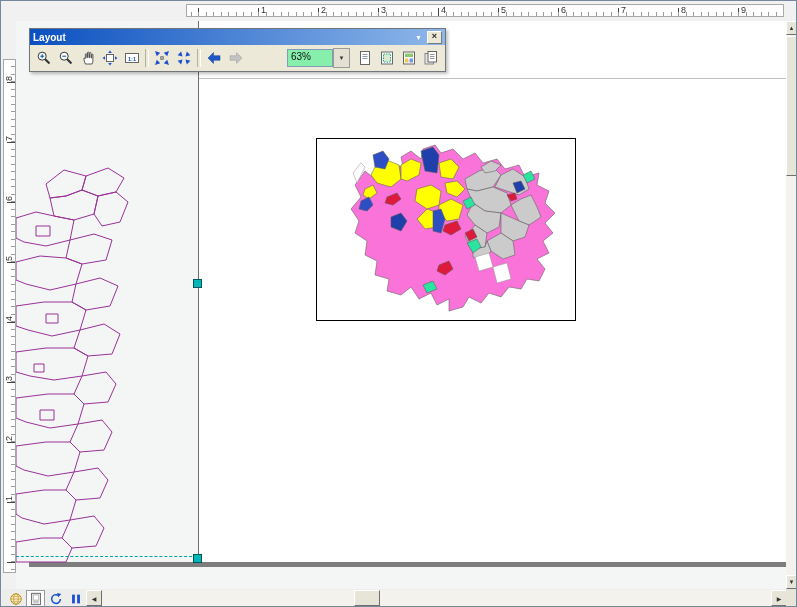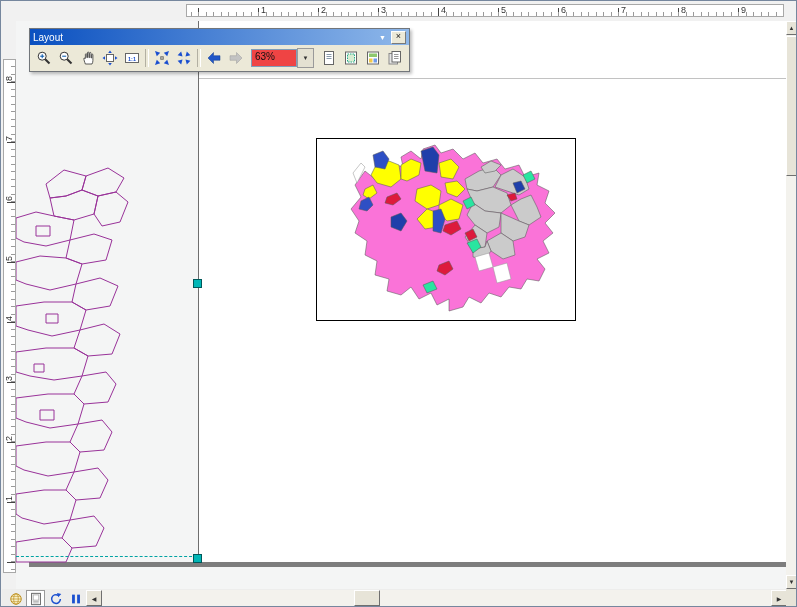--- a/index.html
+++ b/index.html
@@ -32,32 +32,32 @@
   .mapFrame{position:absolute;left:300px;top:117px;width:258px;height:181px;background:#fff;border:1px solid #000;}
   .selDash{position:absolute;left:0;top:535px;width:181px;height:0;border-top:1px dashed #00a2a2;}
   .handle{position:absolute;width:7px;height:7px;background:#00b6b6;border:1px solid #00585a;}
   .h1{left:177px;top:258px;} .h2{left:177px;top:533px;}
   .mp{stroke:#5a5a5a;stroke-width:.55;} .mpw{stroke:#999;}
 
   
   .tbwin{position:absolute;left:28px;top:27px;background:#ece9d8;border:1px solid #72767b;
          box-shadow:2px 2px 3px rgba(0,0,0,.25);}
   .tbtitle{height:14px;background:linear-gradient(90deg,#0a50c0,#8fb8ea);color:#fff;font-size:10px;
-           font-weight:normal;display:flex;align-items:center;padding:1px 3px;}
+           font-weight:bold;display:flex;align-items:center;padding:1px 3px;}
   .tbtitle .sp{flex:1;}
   .tbmenu{color:#fff;font-size:7px;padding:0 5px;cursor:default;}
   .tbclose{width:13px;height:11px;background:#ece9d8;border:1px solid #fff;border-right-color:#7a7a7a;
            border-bottom-color:#7a7a7a;font-size:9px;line-height:9px;text-align:center;color:#222;}
   .tbrow{display:flex;align-items:center;height:26px;padding:0 3px;}
   .tbgroup{display:flex;align-items:center;}
   .tbtn{width:22px;height:22px;display:flex;align-items:center;justify-content:center;}
   .tbsep{width:2px;height:18px;border-left:1px solid #b3b0a2;border-right:1px solid #fff;margin:0 2px;}
   .combo{display:flex;align-items:center;margin:0 4px;}
-  .comboval{width:38px;height:14px;background:#ef4444;border:1px solid #7f9db9;font-size:10px;
-            padding:1px 3px;color:#111;}
+  .comboval{width:38px;height:14px;background:#86efac;border:1px solid #7f9db9;font-size:10px;
+            padding:1px 3px;color:#111;margin-left:36px;}
   .combobtn{width:15px;height:18px;background:#e4e1d2;border:1px solid #9a9a9a;display:flex;
             align-items:center;justify-content:center;font-size:6px;color:#333;}
 
   
   .vscroll{position:absolute;left:785px;top:20px;width:11px;height:568px;background:#f3f2ed;}
   .sbar{position:absolute;left:1px;top:588px;width:795px;height:18px;background:#ededec;}
   .viewbtns{position:absolute;left:4px;top:1px;display:flex;gap:1px;}
   .vbtn{width:17px;height:16px;display:flex;align-items:center;justify-content:center;border:1px solid transparent;}
   .vbtn.active{background:#fff;border:1px solid #9a9a9a;}
   .hscroll{position:absolute;left:84px;top:1px;width:701px;height:16px;background:#f3f2ed;}

